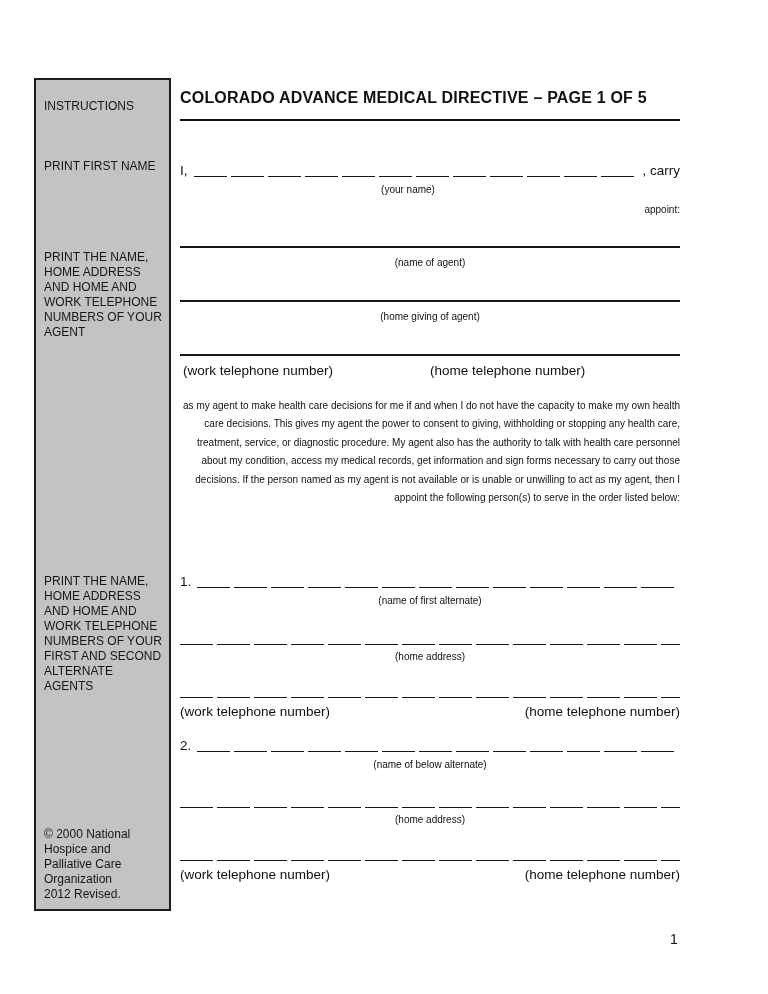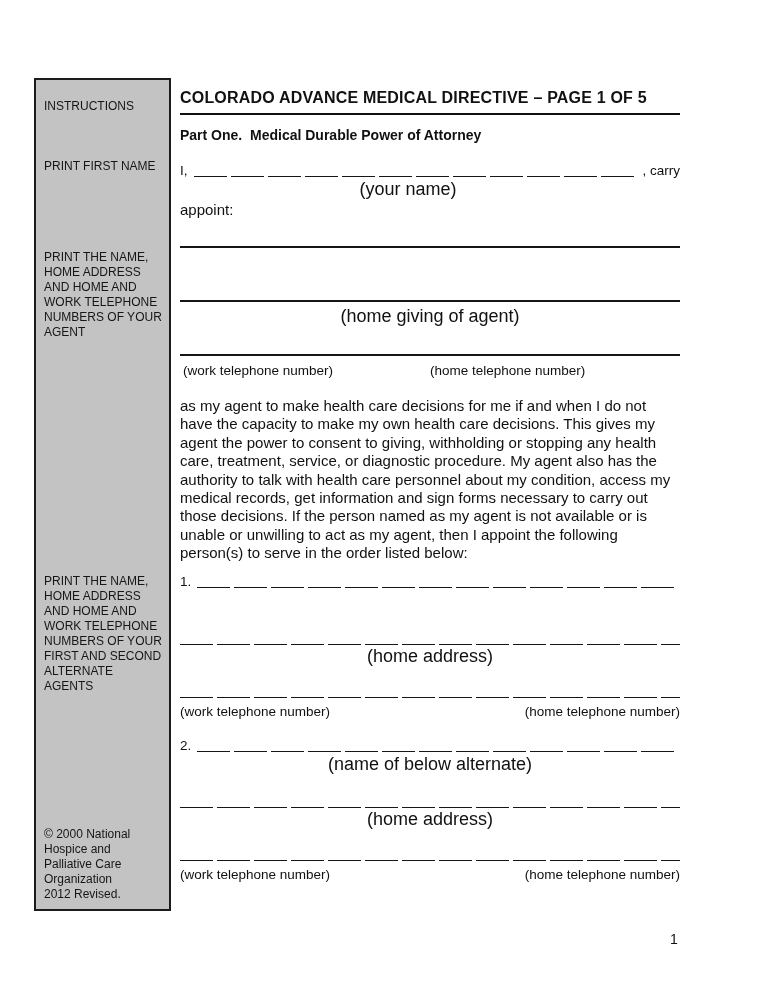--- a/index.html
+++ b/index.html
@@ -10,34 +10,34 @@
   
   .sidebar { position:absolute; left:34px; top:78px; width:137px; height:833px;
              background:#c3c3c3; border:2px solid #1c1c1c; }
   .sb { position:absolute; left:8px; right:6px; font-size:12px; line-height:15px;
         white-space:pre-line; color:#161616; }
 
   
   .main { position:absolute; left:180px; top:0; width:500px; height:994px; }
   .blk { position:absolute; left:0; width:500px; }
 
-  .title { font-size:16px; font-weight:bold; letter-spacing:.2px; padding-bottom:6px;
+  .title { font-size:16px; font-weight:bold; letter-spacing:.2px; padding-bottom:12px;
            border-bottom:2px solid #111; white-space:nowrap; }
   .part  { font-size:14px; font-weight:bold; white-space:pre-wrap; }
-  .bodytxt { font-size:15px; line-height:18.4px; }
+  .bodytxt { font-size:10px; line-height:18.4px;text-align:right; }
 
   .row { display:flex; align-items:flex-end; font-size:13.5px; line-height:17px; }
   .ufill { flex:1 1 auto; margin:0 4px 0 6px; position:relative; min-height:16px; }
   .ufill::after { content:""; position:absolute; left:0; right:0; bottom:2px; height:1px;
                   background:repeating-linear-gradient(to right,#161616 0 33px,transparent 33px 37px); }
   .uline { position:absolute; left:0; width:500px; height:1px;
            background:repeating-linear-gradient(to right,#161616 0 33px,transparent 33px 37px); }
   .sline { position:absolute; left:0; width:500px; height:2px; background:#161616; }
 
-  .cap { position:absolute; left:0; width:500px; text-align:center; font-size:18px; line-height:15px; }
+  .cap { position:absolute; left:0; width:500px; text-align:center; font-size:10px; line-height:15px; }
   .cap-nudge { right:44px; width:456px; }
   .caps-row { position:absolute; left:0; width:500px; font-size:13.5px; line-height:15px; }
   .caps-row .w { position:absolute; left:3px; }
   .caps-row .h-mid { position:absolute; left:250px; }
   .caps-row.justify { display:flex; justify-content:space-between; }
 
   .pageno { position:absolute; left:662px; top:931px; width:24px; text-align:center;
             font-size:14px; color:#111; }
 </style>
 </head>
@@ -65,47 +65,48 @@
 Hospice and
 Palliative Care
 Organization
 2012 Revised.</div>
   </aside>
 
   <main class="main">
 
     <div class="blk title" style="top:89px">COLORADO ADVANCE MEDICAL DIRECTIVE – PAGE 1 OF 5</div>
 
-    <div class="blk part" style="top:127px">Part One.  Medical Durable Power of Attorney</div>
 
     <div class="blk row" style="top:162px">
       <span>I,</span>
       <span class="ufill"></span>
       <span>, carry</span>
     </div>
     <div class="cap cap-nudge" style="top:182px">(your name)</div>
     <div class="blk bodytxt" style="top:201px">appoint:</div>
 
     <div class="sline" style="top:246px"></div>
+    <div class="cap" style="top:255px">(name of agent)</div>
 
     <div class="sline" style="top:300px"></div>
     <div class="cap" style="top:309px">(home giving of agent)</div>
 
     <div class="sline" style="top:354px"></div>
     <div class="caps-row" style="top:363px">
       <span class="w">(work telephone number)</span>
       <span class="h-mid">(home telephone number)</span>
     </div>
 
     <div class="blk bodytxt" style="top:397px">as my agent to make health care decisions for me if and when I do not have the capacity to make my own health care decisions. This gives my agent the power to consent to giving, withholding or stopping any health care, treatment, service, or diagnostic procedure. My agent also has the authority to talk with health care personnel about my condition, access my medical records, get information and sign forms necessary to carry out those decisions. If the person named as my agent is not available or is unable or unwilling to act as my agent, then I appoint the following person(s) to serve in the order listed below:</div>
 
     <div class="blk row" style="top:573px">
       <span>1.</span>
       <span class="ufill"></span>
     </div>
+    <div class="cap" style="top:593px">(name of first alternate)</div>
 
     <div class="uline" style="top:644px"></div>
     <div class="cap" style="top:649px">(home address)</div>
 
     <div class="uline" style="top:697px"></div>
     <div class="caps-row justify" style="top:704px">
       <span>(work telephone number)</span>
       <span>(home telephone number)</span>
     </div>
 

